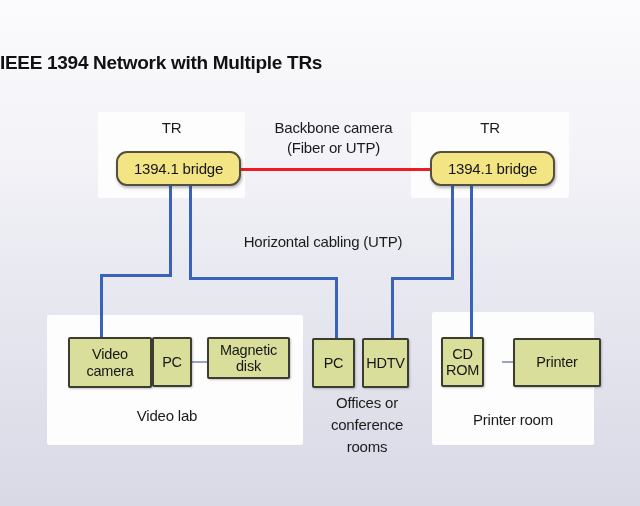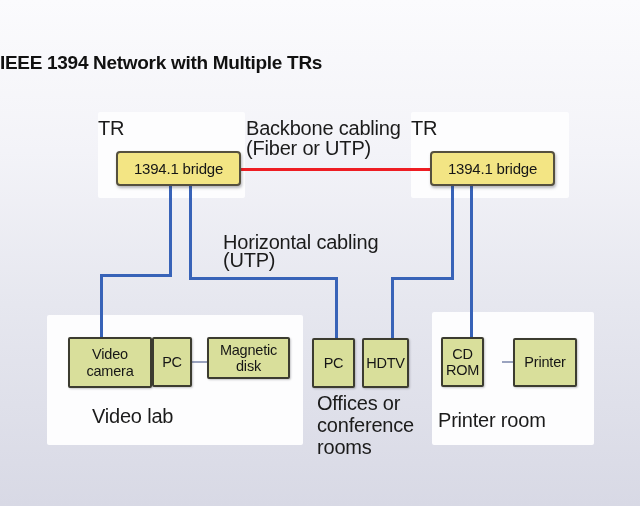--- a/index.html
+++ b/index.html
@@ -9,26 +9,26 @@
     font-family:"Liberation Sans",sans-serif;color:#161616;
   }
   .title{
     position:absolute;left:0;top:51px;width:640px;margin:0;
     font-size:19px;font-weight:bold;letter-spacing:-0.3px;line-height:24px;color:#111;
   }
   .panel{
     position:absolute;background:#fdfdfe;border-radius:2px;z-index:1;
   }
   .lbl{
-    position:absolute;font-size:20px;letter-spacing:-0.2px;
+    position:absolute;text-align:center;font-size:15px;letter-spacing:-0.2px;
     line-height:20px;z-index:3;color:#1b1b1b;
   }
   .bridge{
     position:absolute;z-index:3;display:flex;align-items:center;justify-content:center;
-    background:#f3e584;border:2px solid #55503e;border-radius:4px;box-sizing:border-box;
+    background:#f3e584;border:2px solid #55503e;border-radius:11px;box-sizing:border-box;
     font-size:15px;letter-spacing:-0.2px;box-shadow:1px 2px 3px rgba(50,50,60,0.35);
   }
   .cable{position:absolute;background:#3863b8;z-index:2;}
   .cable-red{position:absolute;background:#ee1d23;z-index:2;}
   .conn{position:absolute;background:#9aa3bf;z-index:2;}
   .box{
     position:absolute;z-index:3;display:flex;align-items:center;justify-content:center;
     background:#d9df9b;border:2px solid #3c3c30;border-radius:2px;box-sizing:border-box;
     font-size:14.5px;letter-spacing:-0.2px;line-height:1.12;text-align:center;padding:0 2px;
     box-shadow:1px 1px 2px rgba(40,40,50,0.25);
@@ -40,21 +40,21 @@
 <div class="stage">
 
   <h1 class="title">IEEE 1394 Network with Multiple TRs</h1>
 
   <div class="panel" style="left:98px;top:112px;width:147px;height:86px;"></div>
   <div class="panel" style="left:411px;top:112px;width:158px;height:86px;"></div>
 
   <div class="lbl" style="left:98px;top:118px;width:147px;">TR</div>
   <div class="lbl" style="left:411px;top:118px;width:158px;">TR</div>
 
-  <div class="lbl" style="left:246px;top:118px;width:175px;">Backbone cabling</div>
+  <div class="lbl" style="left:246px;top:118px;width:175px;">Backbone camera</div>
   <div class="lbl" style="left:246px;top:138px;width:175px;">(Fiber or UTP)</div>
 
   <div class="bridge" style="left:116px;top:151px;width:125px;height:35px;">1394.1 bridge</div>
   <div class="bridge" style="left:430px;top:151px;width:125px;height:35px;">1394.1 bridge</div>
 
   <div class="cable-red" style="left:241px;top:168px;width:190px;height:3px;"></div>
 
   <div class="cable" style="left:169px;top:186px;width:3px;height:91px;"></div>
   <div class="cable" style="left:100px;top:274px;width:72px;height:3px;"></div>
   <div class="cable" style="left:100px;top:274px;width:3px;height:64px;"></div>
@@ -79,19 +79,19 @@
   <div class="conn" style="left:502px;top:361px;width:11px;height:2px;"></div>
 
   <div class="box" style="left:68px;top:337px;width:84px;height:51px;">Video camera</div>
   <div class="box" style="left:152px;top:337px;width:40px;height:50px;">PC</div>
   <div class="box" style="left:207px;top:337px;width:83px;height:42px;">Magnetic disk</div>
 
   <div class="box" style="left:312px;top:338px;width:43px;height:50px;">PC</div>
   <div class="box" style="left:362px;top:338px;width:47px;height:50px;">HDTV</div>
 
   <div class="box" style="left:441px;top:337px;width:43px;height:50px;">CD ROM</div>
-  <div class="box" style="left:513px;top:338px;width:64px;height:49px;">Printer</div>
+  <div class="box" style="left:513px;top:338px;width:88px;height:49px;">Printer</div>
 
   <div class="lbl" style="left:92px;top:406px;width:150px;">Video lab</div>
   <div class="lbl" style="left:438px;top:410px;width:150px;">Printer room</div>
   <div class="lbl" style="left:317px;top:392px;width:100px;line-height:22px;">Offices or conference rooms</div>
 
 </div>
 
 </body></html>

